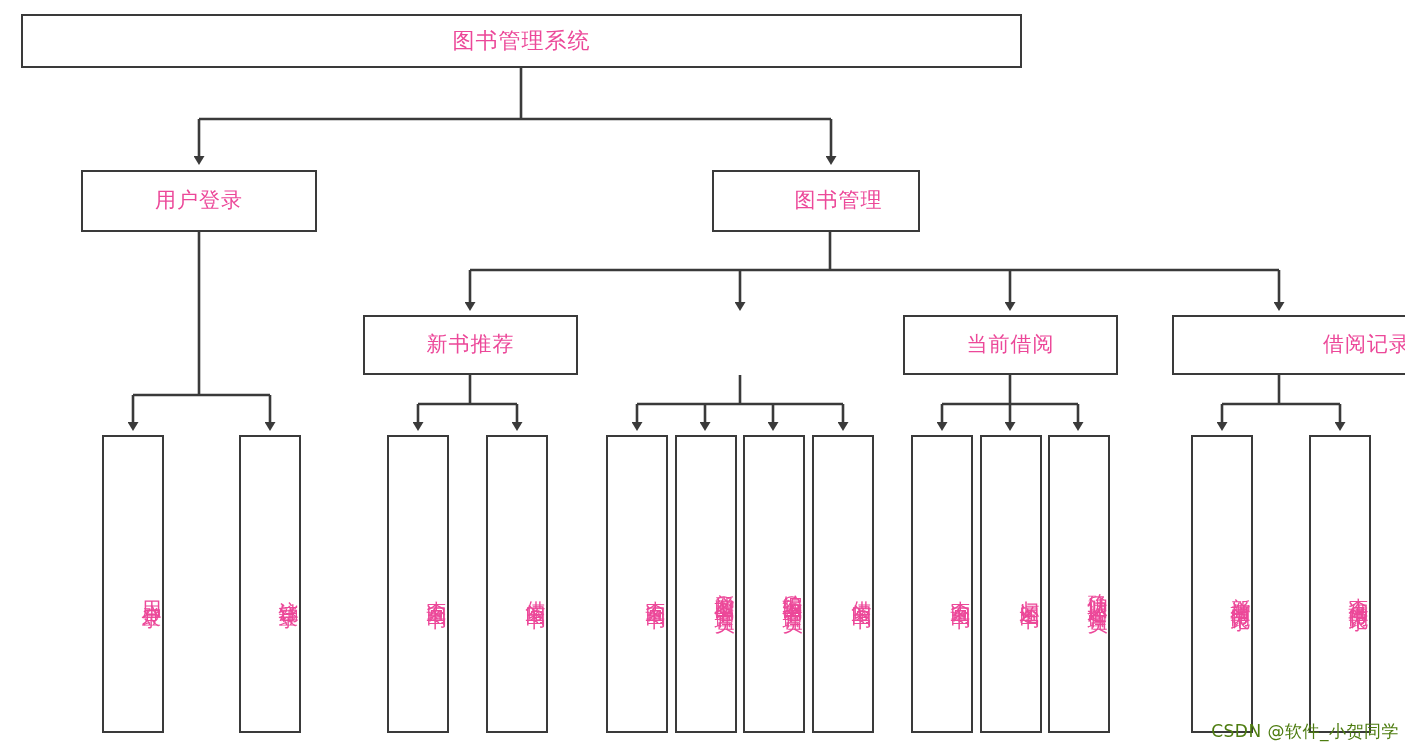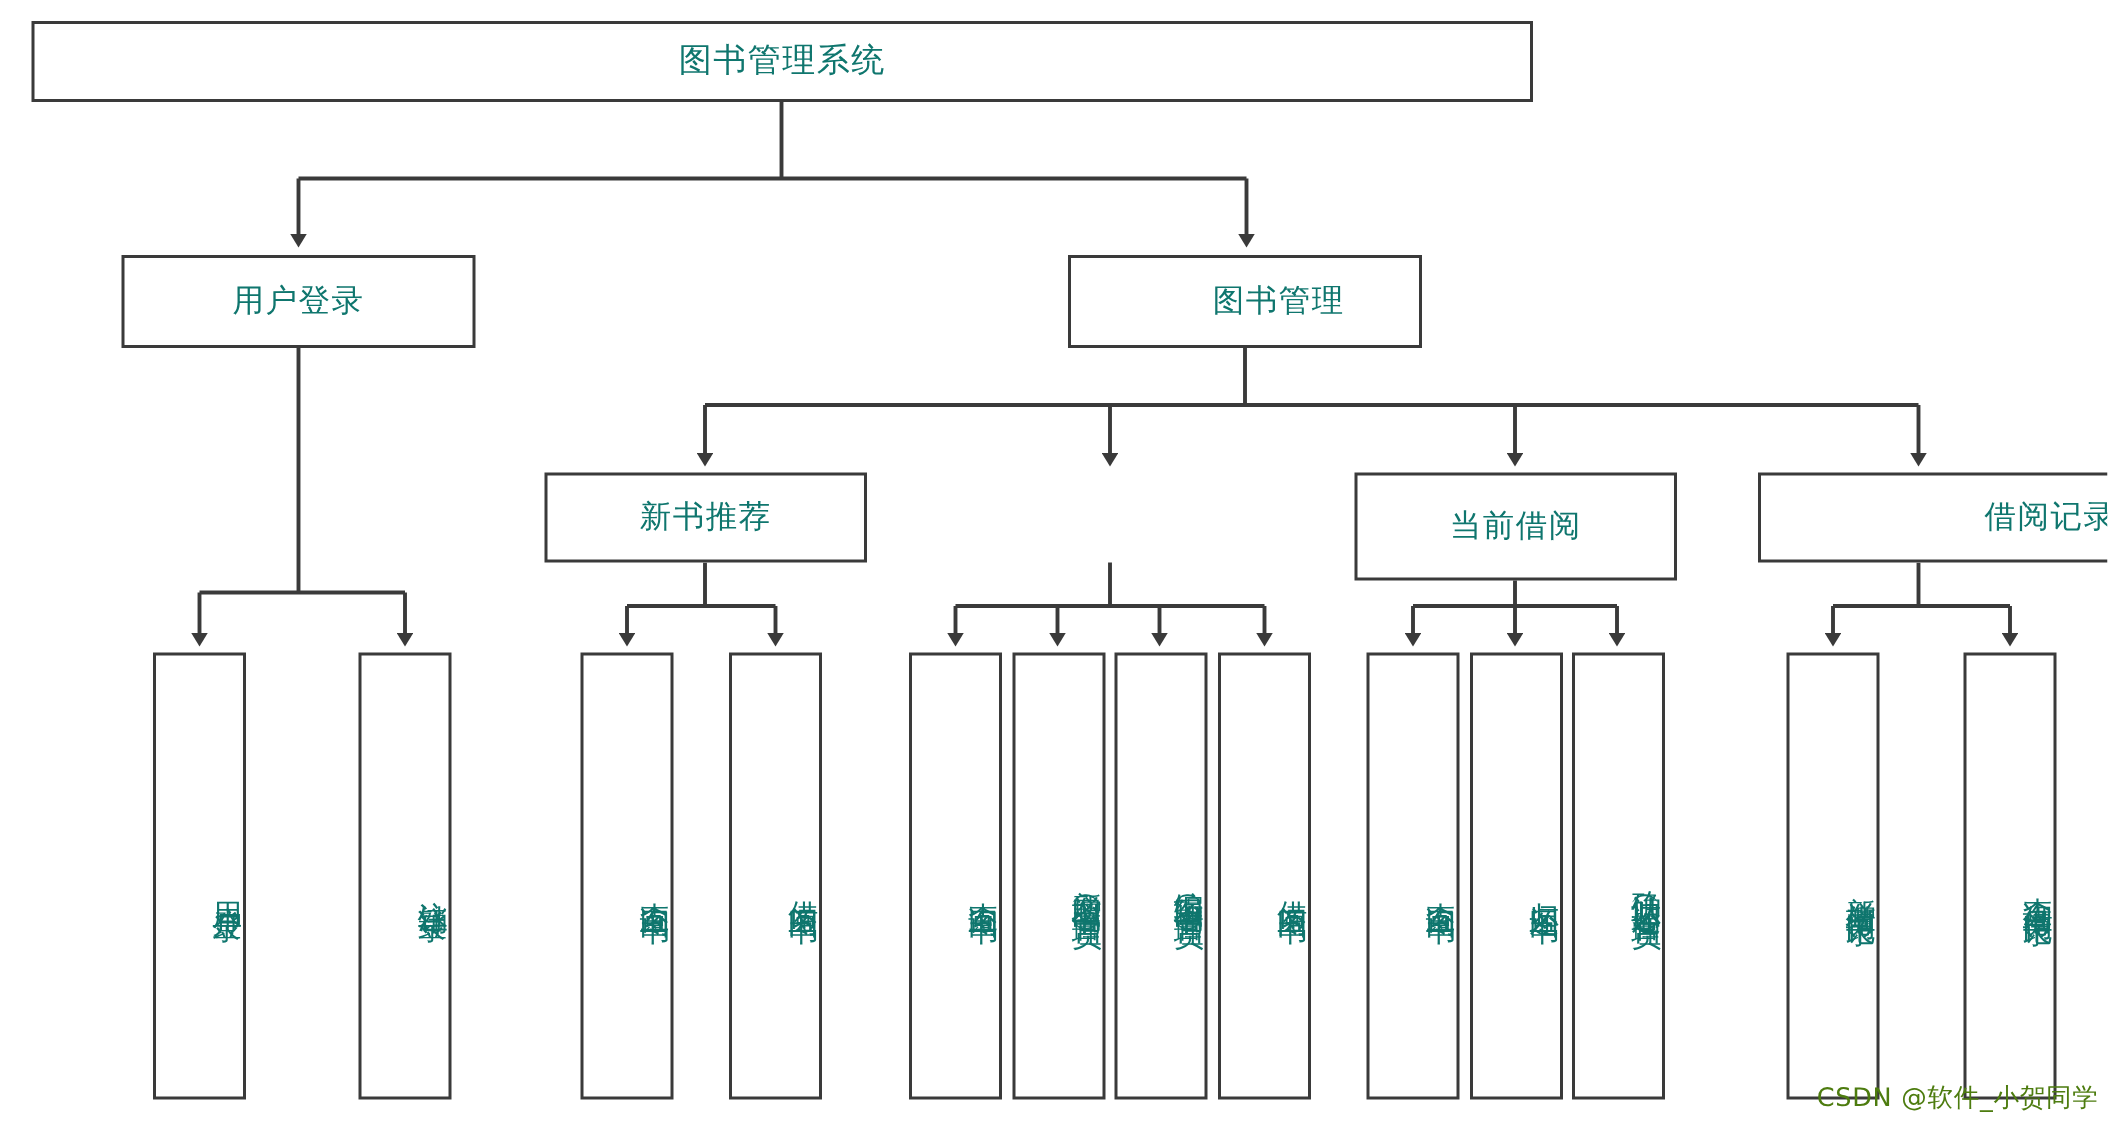--- a/index.html
+++ b/index.html
@@ -18,21 +18,21 @@
     overflow: hidden;
   }
   .node {
     position: absolute;
     box-sizing: border-box;
     border: 2px solid #3a3a3a;
     background: #ffffff;
     display: flex;
     align-items: center;
     justify-content: center;
-    color: #0f766e;
+    color: #ec4899;
   }
   .node.horiz {
     font-size: 21px;
     letter-spacing: 1px;
     line-height: 1.2;
   }
   .node.root {
     font-size: 22px;
   }
   .node.vert {
@@ -123,28 +123,28 @@
     </g>
   </svg>
 
   <div class="node horiz root" style="left:21px; top:14px; width:1001px; height:54px;">
     <span class="label">图书管理系统</span>
   </div>
 
   <div class="node horiz" style="left:81px; top:170px; width:236px; height:62px;">
     <span class="label">用户登录</span>
   </div>
-  <div class="node horiz" style="left:712px; top:170px; width:236px; height:62px;padding-left:45px;">
+  <div class="node horiz" style="left:712px; top:170px; width:208px; height:62px;padding-left:45px;">
     <span class="label">图书管理</span>
   </div>
 
   <div class="node horiz" style="left:363px; top:315px; width:215px; height:60px;">
     <span class="label">新书推荐</span>
   </div>
-  <div class="node horiz" style="left:903px; top:315px; width:215px; height:72px;">
+  <div class="node horiz" style="left:903px; top:315px; width:215px; height:60px;">
     <span class="label">当前借阅</span>
   </div>
   <div class="node horiz" style="left:1172px; top:315px; width:241px; height:60px;justify-content:flex-end;">
     <span class="label">借阅记录</span>
   </div>
 
   <div class="node vert" style="left:102px; top:435px; width:62px; height:298px;">
     <span class="label">用户登录</span>
   </div>
   <div class="node vert" style="left:239px; top:435px; width:62px; height:298px;">

